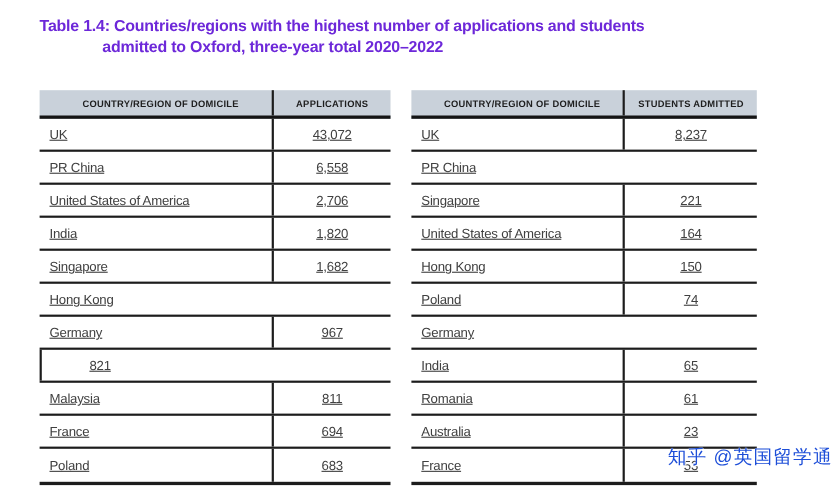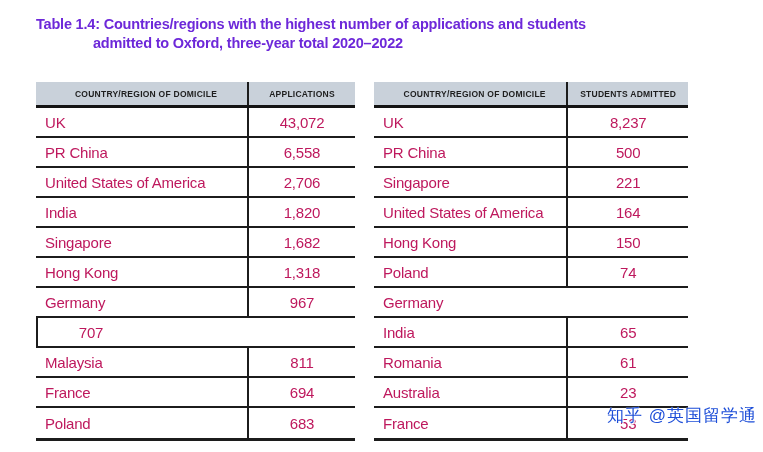--- a/index.html
+++ b/index.html
@@ -55,24 +55,25 @@
   .trow {
     display: flex;
     height: 30px;
     box-sizing: border-box;
     border-bottom: 2px solid #1c1c1c;
   }
   .trow:last-child { border-bottom: none; }
   .td {
     display: flex;
     align-items: center;
-    font-size: 15px;
-    color: #be185d;
+    font-size: 12px;
+    color: #404040;
     letter-spacing: -0.2px;
     font-stretch: condensed;
+    text-decoration: underline;
   }
   .col-country { padding-left: 9px; box-sizing: border-box; }
   .col-value {
     justify-content: center;
     border-left: 2px solid #1c1c1c;
     box-sizing: border-box;
   }
   .left  .col-country { width: 211px; }
   .left  .col-value   { width: 108px; }
   .right .col-country { width: 202px; }
@@ -117,28 +118,27 @@
   <div class="trow">
     <div class="td col-country">India</div>
     <div class="td col-value">1,820</div>
   </div>
   <div class="trow">
     <div class="td col-country">Singapore</div>
     <div class="td col-value">1,682</div>
   </div>
   <div class="trow">
     <div class="td col-country">Hong Kong</div>
-    <div class="td col-value">1,318</div>
   </div>
   <div class="trow">
     <div class="td col-country">Germany</div>
     <div class="td col-value">967</div>
   </div>
   <div class="trow">
-    <div class="td col-value">707</div>
+    <div class="td col-value">821</div>
   </div>
   <div class="trow">
     <div class="td col-country">Malaysia</div>
     <div class="td col-value">811</div>
   </div>
   <div class="trow">
     <div class="td col-country">France</div>
     <div class="td col-value">694</div>
   </div>
   <div class="trow">
@@ -151,21 +151,20 @@
   <div class="thead">
     <div class="th col-country">COUNTRY/REGION OF DOMICILE</div>
     <div class="th col-value">STUDENTS ADMITTED</div>
   </div>
   <div class="trow">
     <div class="td col-country">UK</div>
     <div class="td col-value">8,237</div>
   </div>
   <div class="trow">
     <div class="td col-country">PR China</div>
-    <div class="td col-value">500</div>
   </div>
   <div class="trow">
     <div class="td col-country">Singapore</div>
     <div class="td col-value">221</div>
   </div>
   <div class="trow">
     <div class="td col-country">United States of America</div>
     <div class="td col-value">164</div>
   </div>
   <div class="trow">

